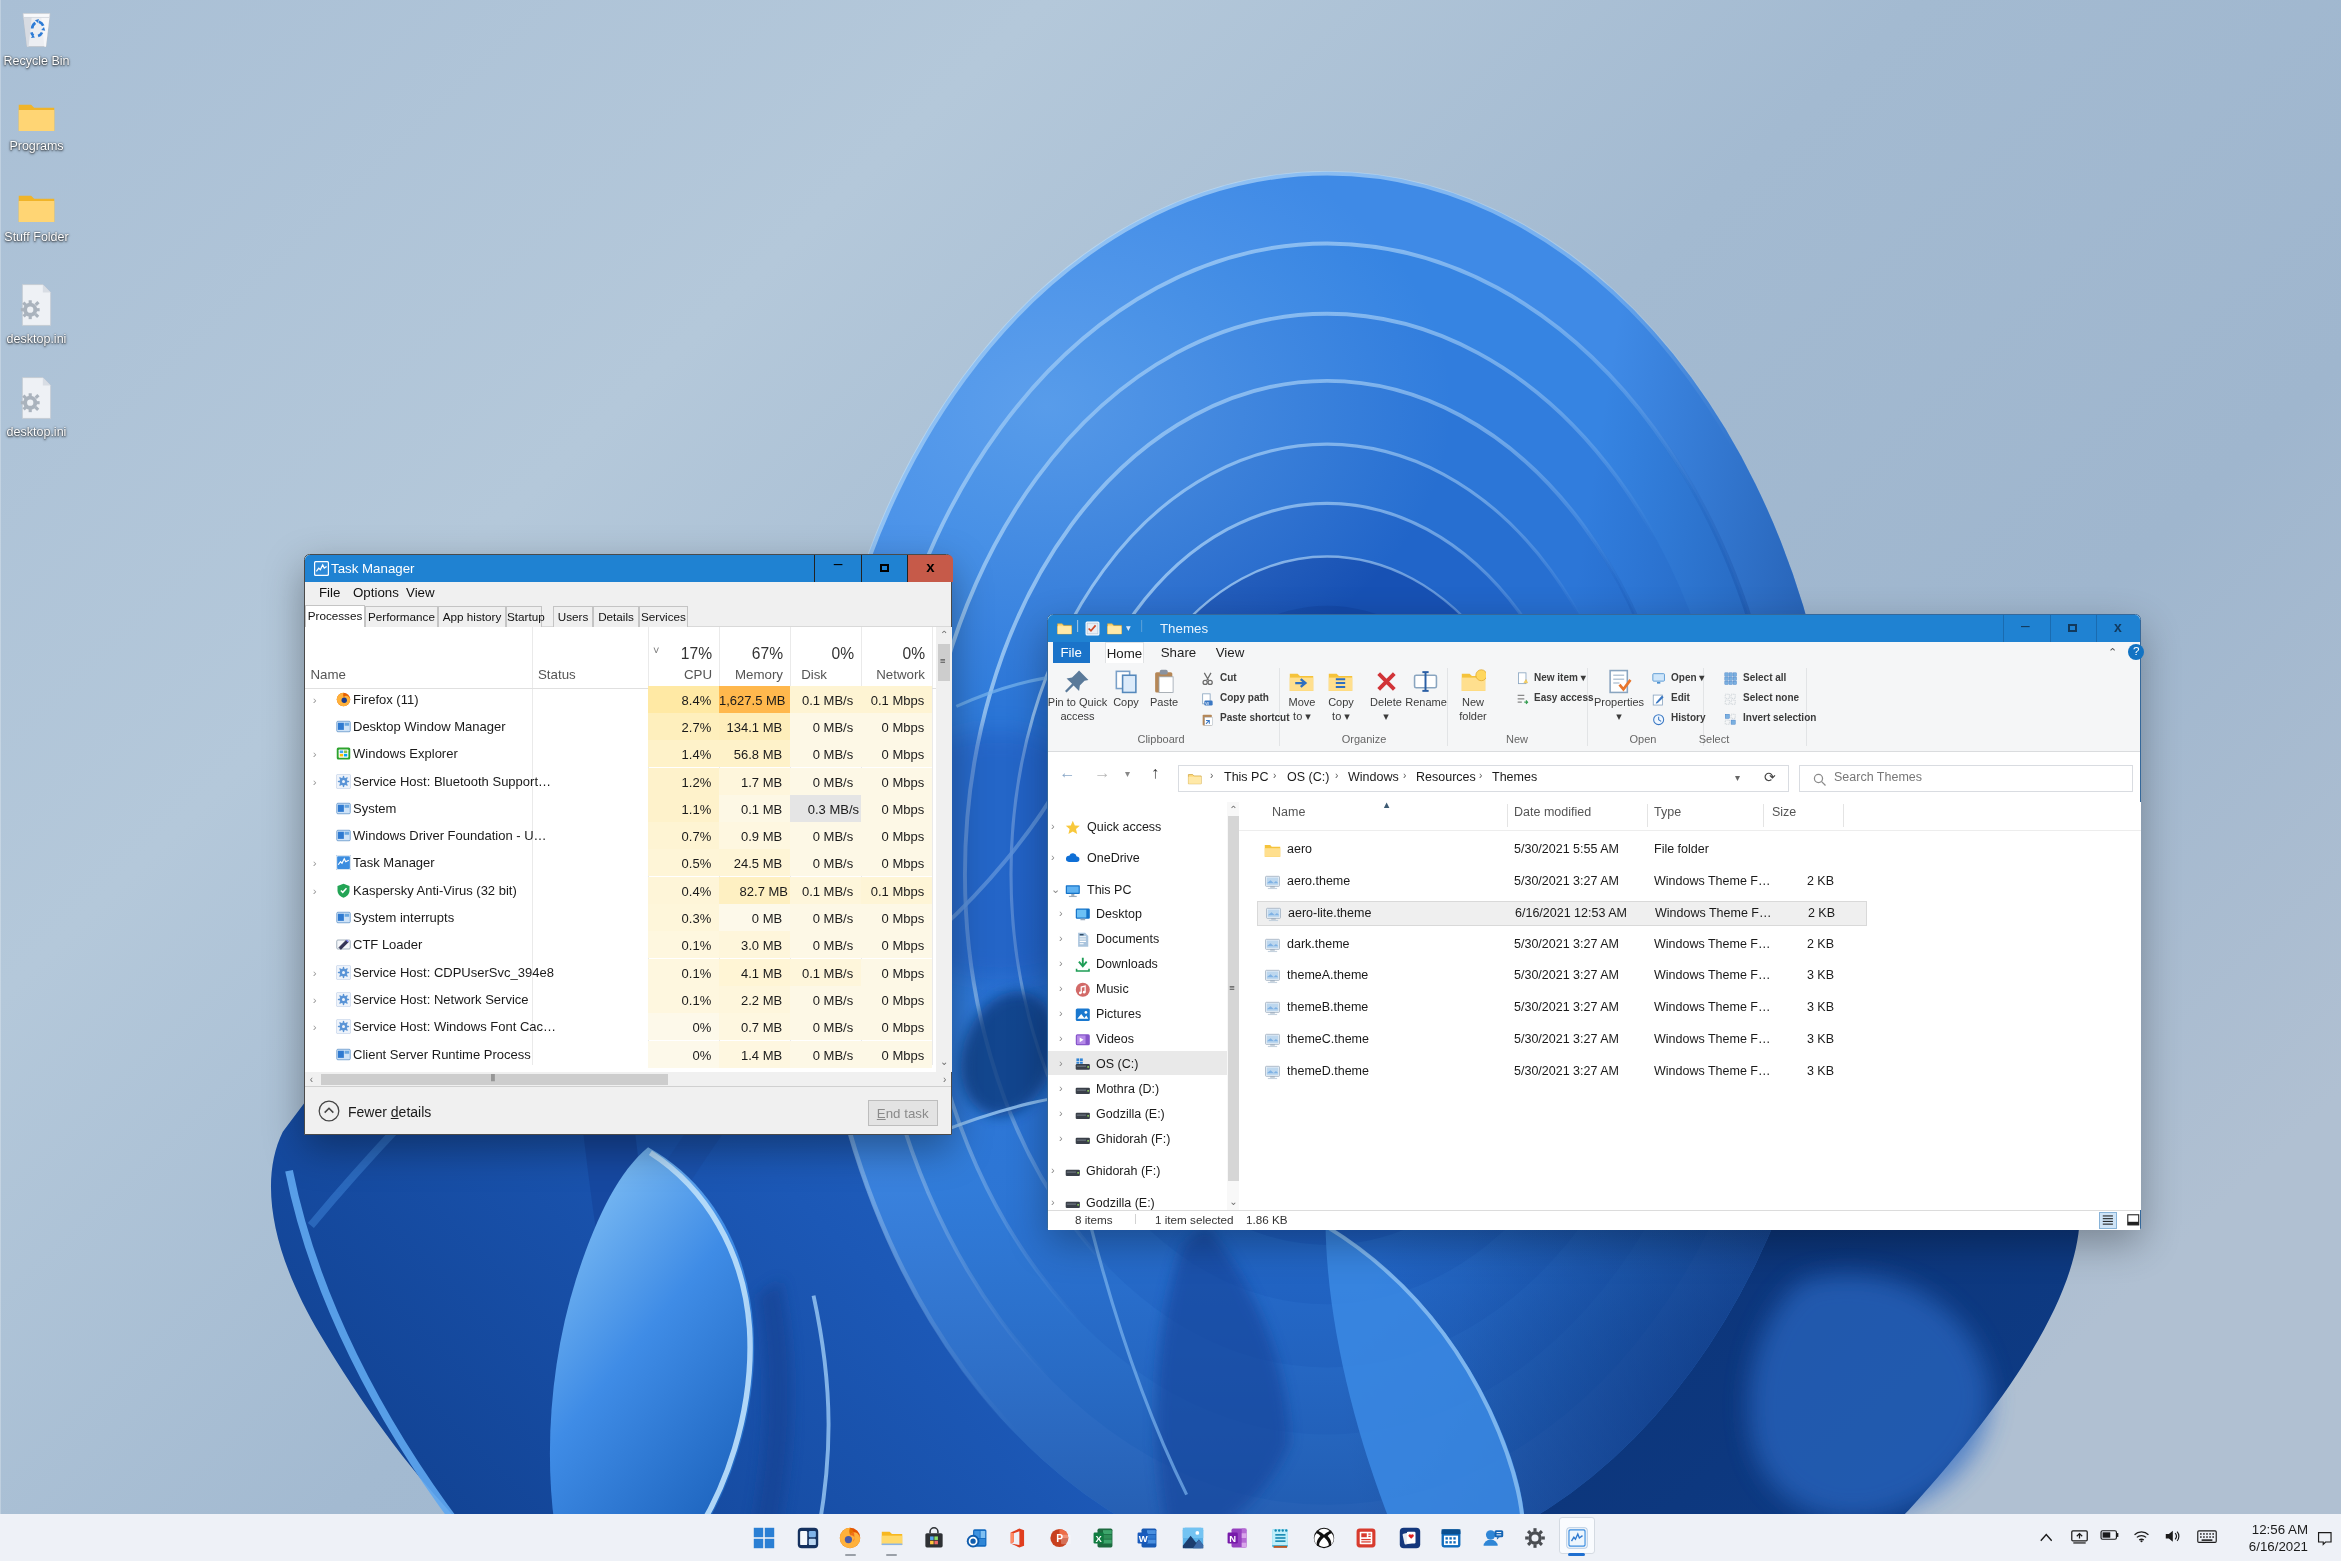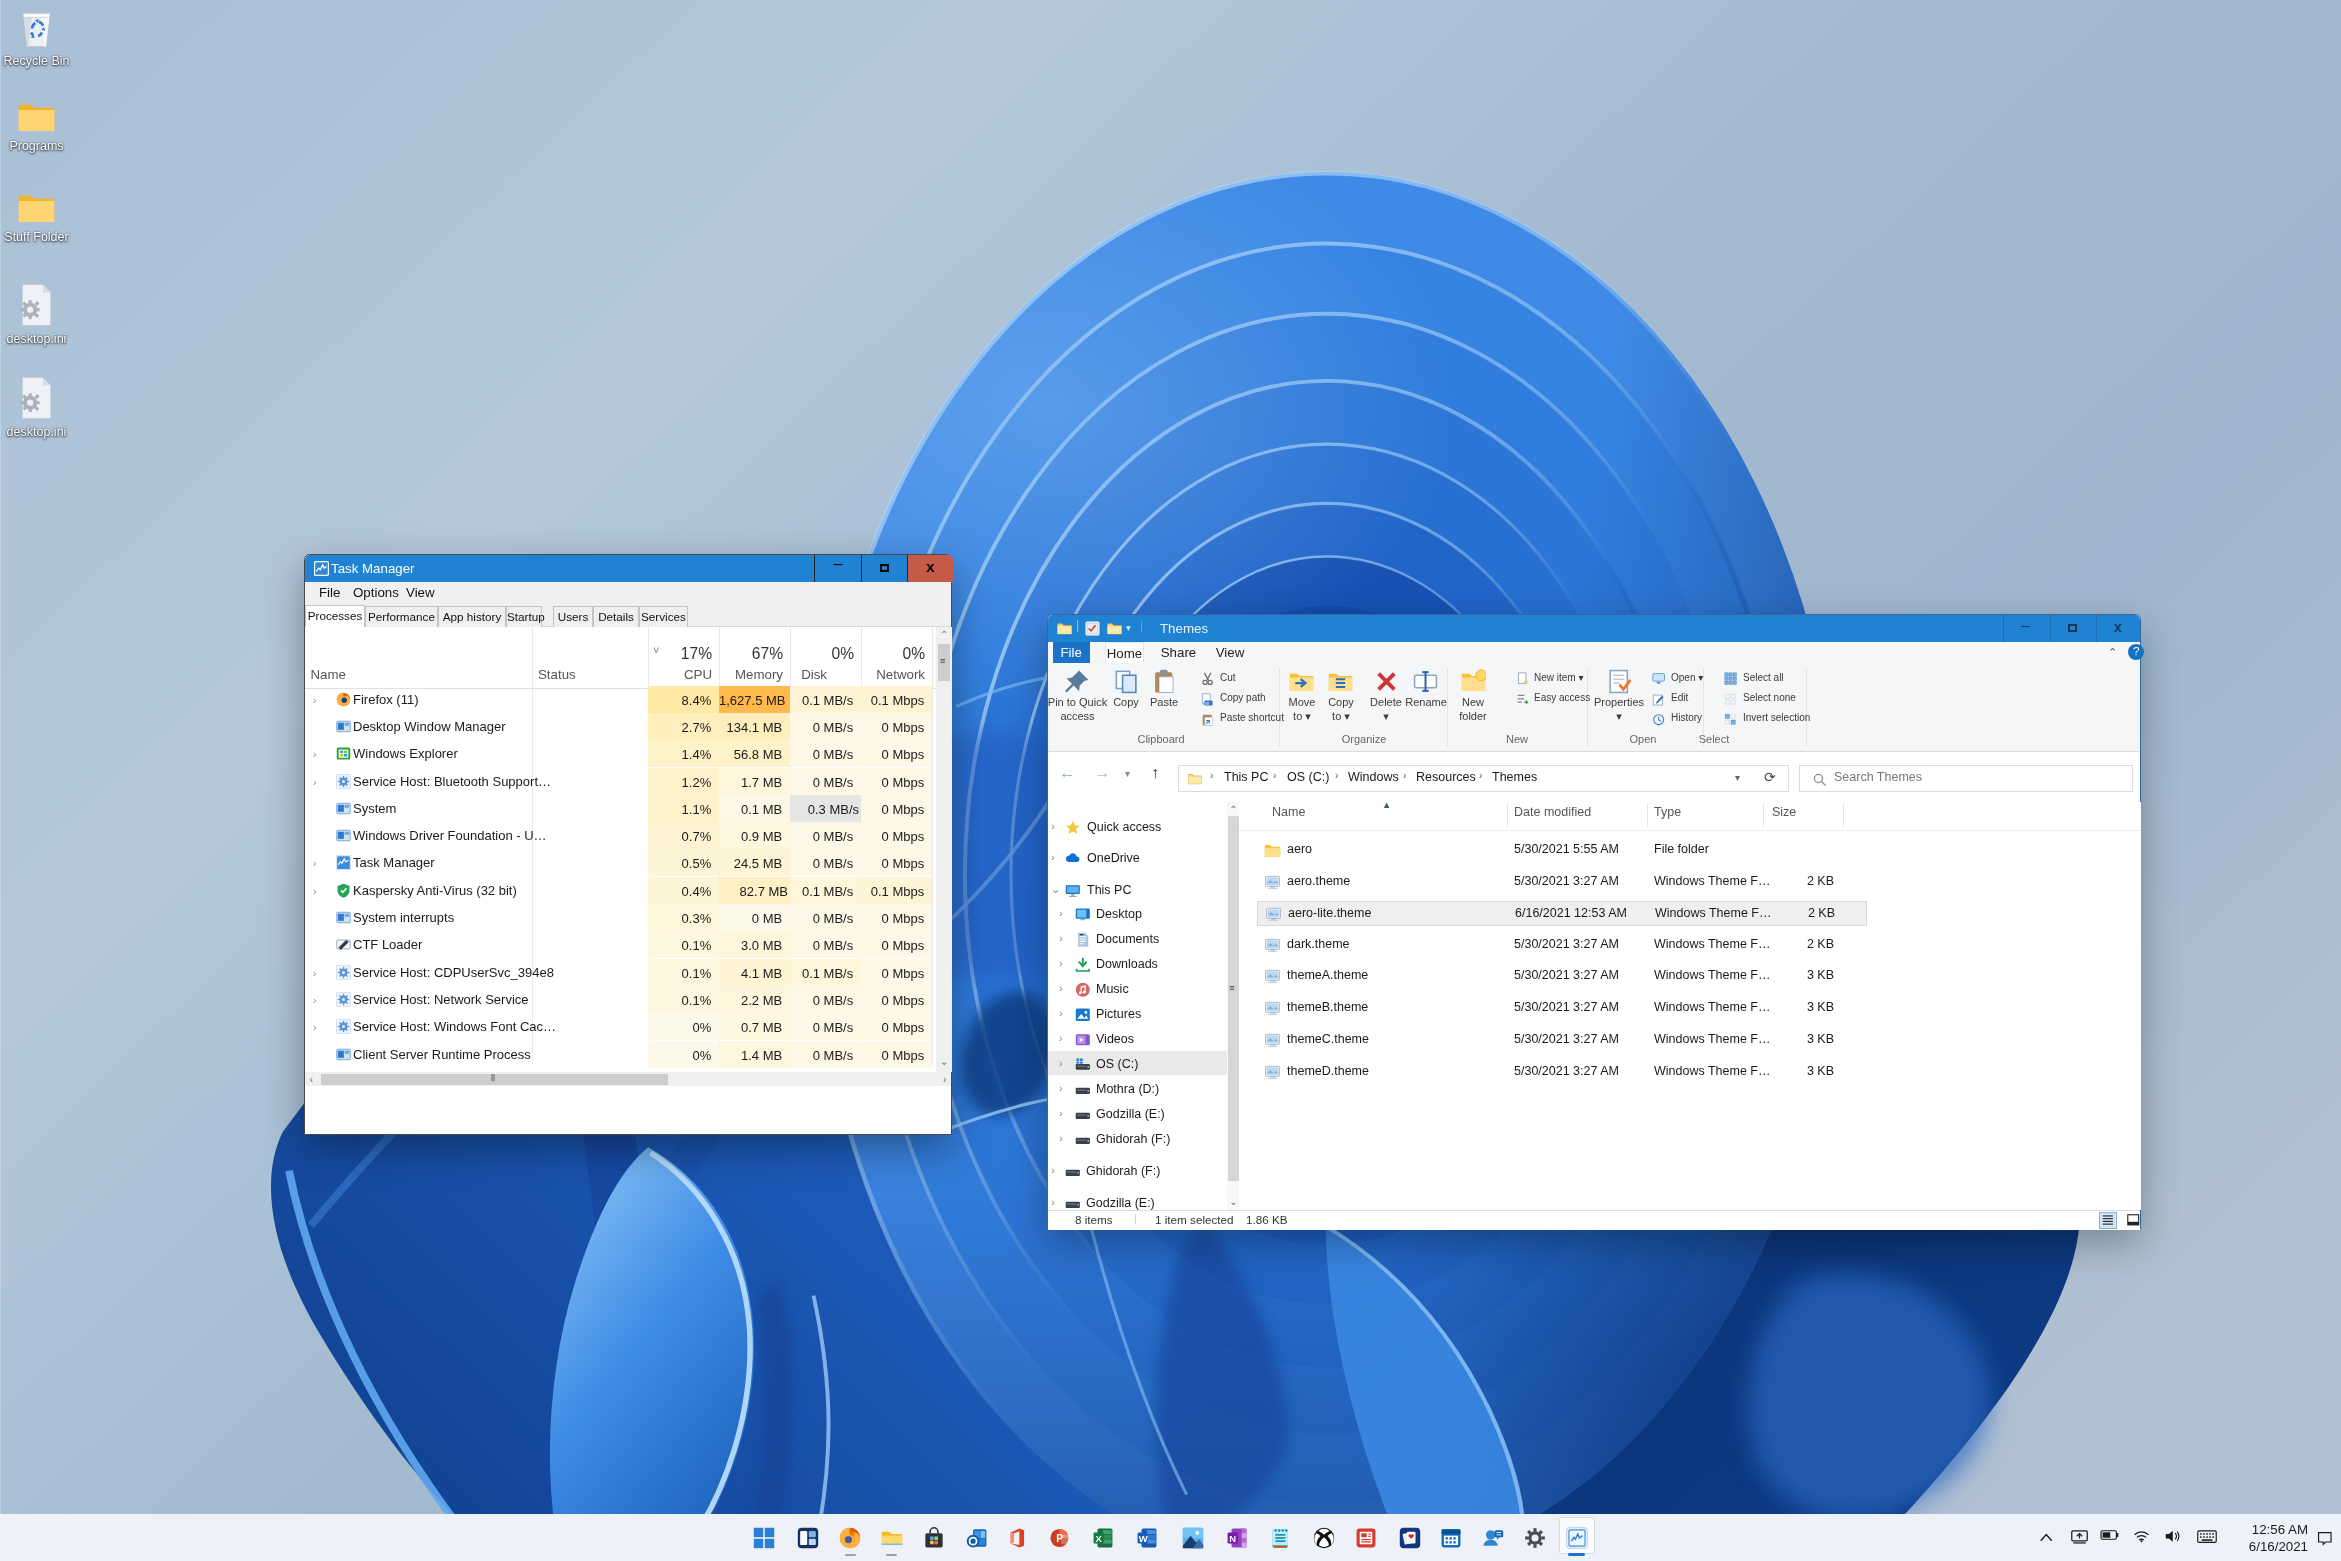--- a/index.html
+++ b/index.html
@@ -35,21 +35,21 @@
 
 #ex { position:absolute; left:1047px; top:614px; width:1094px; height:615px; background:#fff; border:0.8px solid #35689a; border-radius:5.5px 5.5px 0 0; box-shadow:0 14px 39px rgba(0,0,0,0.3); }
 #ex-title { position:absolute; left:0; top:0; width:100%; height:26.5px; background:#1f82d2; color:#fff; border-radius:4.7px 4.7px 0 0; }
 #ex-title .qat { position:absolute; top:4.7px; }
 #ex-tabs { position:absolute; left:0; top:26.5px; width:100%; height:22px; background:#f5f6f7; font-size:13.3px; color:#222; border-bottom:0.8px solid #e4e6e8; }
 .extab { position:absolute; top:0; height:22px; padding-top:3.1px; text-align:center; }
 #ex-ribbon { position:absolute; left:0; top:48px; width:100%; height:89px; background:#f5f6f7; border-bottom:0.8px solid #dadcde; font-size:11.7px; color:#444; }
 .rgsep { position:absolute; top:4.7px; width:0.8px; height:78px; background:#e2e4e6; }
 .rglbl { position:absolute; top:70px; font-size:11px; color:#666; text-align:center; }
 .rbtn { position:absolute; text-align:center; color:#3b3b3b; font-size:11px; }
-.rsm { position:absolute; font-size:10px; color:#3b3b3b; white-space:nowrap; }
+.rsm { position:absolute; font-size:10px; color:#3b3b3b; white-space:nowrap;font-weight:bold; }
 #ex-addr { position:absolute; left:0; top:137px; width:100%; height:49px; background:#fff; }
 .addr-ico { position:absolute; top:11px; color:#555; }
 #ex-crumb { position:absolute; left:130px; top:12.5px; width:611px; height:27px; border:0.8px solid #d9dce1; font-size:12.5px; color:#1a1a1a; }
 #ex-search { position:absolute; left:751px; top:12.5px; width:334px; height:27px; border:0.8px solid #d9dce1; font-size:12.5px; color:#777; }
 .crumb-sep { color:#555; font-size:10px; }
 #ex-nav { position:absolute; left:0; top:187px; width:179px; height:408px; background:#fff; font-size:12.5px; color:#1a1a1a; overflow:hidden; }
 .nav-item { position:absolute; left:0; width:179px; height:25px; }
 .nav-chev { position:absolute; color:#8a8a8a; font-size:11px; top:3.9px; }
 .nav-txt { position:absolute; top:3.9px; white-space:nowrap; }
 .nav-ico { position:absolute; top:3.9px; width:15.6px; height:15.6px; }
@@ -482,20 +482,28 @@
    <div class="sb-thumb" style="left:1.6px;top:17px;width:12.5px;height:37px;"></div>
    <span style="position:absolute;left:3.9px;top:28px;color:#555;font-size:9.4px;">≡</span>
   </div>
  </div>
  <div class="sb" style="left:0;top:517px;width:646px;height:14px;">
   <span class="sb-arrow" style="left:4.7px;top:1.6px;">‹</span>
   <span class="sb-arrow" style="right:4.7px;top:1.6px;">›</span>
   <div class="sb-thumb" style="left:15.6px;top:1.6px;width:347px;height:11px;"></div>
   <span style="position:absolute;left:186px;top:0px;color:#555;font-size:9.4px;">⫴</span>
  </div>
+ <div id="tm-bottom">
+  <svg class="abs" style="left:13.3px;top:13.3px" width="22" height="22" viewBox="0 0 28 28">
+          <circle cx="14" cy="14" r="12.5" fill="none" stroke="#454545" stroke-width="1.6"></circle>
+          <polyline points="8.5,16 14,10.5 19.5,16" fill="none" stroke="#454545" stroke-width="2"></polyline>
+        </svg>
+  <span style="position:absolute;left:43px;top:17px;font-size:14px;color:#1a1a1a;">Fewer <span style="text-decoration:underline">d</span>etails</span>
+  <div id="endtask"><span style="text-decoration:underline">E</span>nd task</div>
+ </div>
 </div>
 
 <div id="ex">
  <div id="ex-title">
   <svg class="qat" style="left:7.8px" width="17" height="17" viewBox="0 0 22 22">
           <path d="M2,5 h6 l2,2 h10 v11 h-18 Z" fill="#ffd87a" stroke="#caa23c" stroke-width="1"></path>
           <path d="M2,8 h18 v10 h-18 Z" fill="#ffe9a8"></path>
         </svg>
   <span style="position:absolute;left:28px;top:3.1px;color:#9fc6e8">|</span>
   <svg class="qat" style="left:36px" width="17" height="17" viewBox="0 0 22 22">

